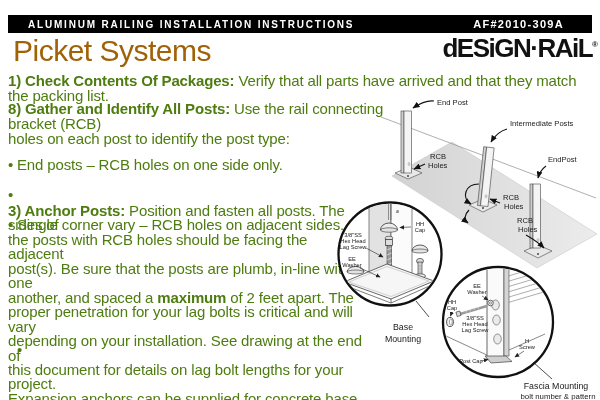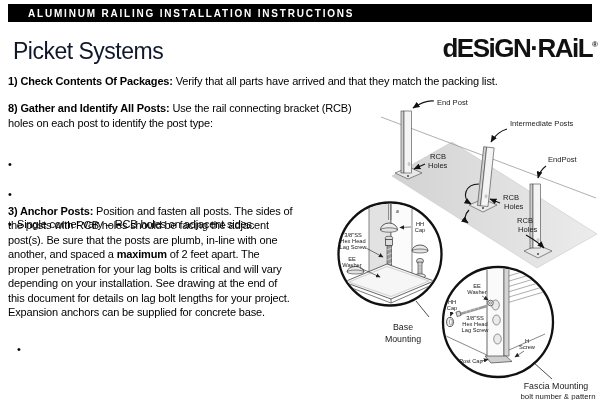--- a/index.html
+++ b/index.html
@@ -2,37 +2,37 @@
 <html><head>
 <meta charset="utf-8">
 <style>
   html,body{margin:0;padding:0;}
   body{width:600px;height:400px;overflow:hidden;background:#ffffff;
        font-family:"Liberation Sans","DejaVu Sans",sans-serif;}
   .page{position:relative;width:600px;height:400px;background:#fff;}
   .abs{position:absolute;}
 
   
-  #header-bar{left:8px;top:4px;width:584px;height:18px;background:#000;
+  #header-bar{left:8px;top:15px;width:584px;height:18px;background:#000;
               display:flex;align-items:center;justify-content:space-between;}
   #header-title{color:#fff;font-size:10px;font-weight:bold;letter-spacing:1.8px;
                 padding-left:20px;white-space:nowrap;}
   #header-code{color:#fff;font-size:11px;font-weight:bold;letter-spacing:1.3px;
                padding-right:28px;white-space:nowrap;}
 
   
-  #page-title{left:13px;top:36px;font-size:23px;letter-spacing:-0.5px;color:#0f172a;
+  #page-title{left:13px;top:36px;font-size:30px;letter-spacing:-0.5px;color:#a16207;
               line-height:30px;}
   #brand{right:2px;top:32px;text-align:left;color:#111;}
   #brand .logo-main{font-size:26px;font-weight:bold;letter-spacing:-1.5px;line-height:26px;}
   #brand .logo-reg{font-size:8px;vertical-align:10px;letter-spacing:0;}
   #brand .tagline{font-size:8px;letter-spacing:0.4px;margin-top:0px;padding-right:2px;}
 
   
-  .body-text{font-size:11px;line-height:14.6px;letter-spacing:-0.15px;color:#000000;
+  .body-text{font-size:15px;line-height:14.6px;letter-spacing:-0.15px;color:#4d7c0f;
              white-space:pre-line;}
   #p1{left:8px;top:74px;width:586px;}
   #p2{left:8px;top:101px;width:420px;line-height:15px;}
   #ul1{left:8px;top:142px;width:420px;}
   #ul1 .bullet-item{display:flex;line-height:15.5px;}
   #ul1 .dot{width:9px;flex:none;}
   #p3{left:8px;top:204px;width:356px;line-height:14.45px;}
   #ul2{left:17px;top:327px;width:430px;}
   #ul2 .bullet-item{display:flex;line-height:15.2px;}
   #ul2 .dot{width:11px;flex:none;}
@@ -47,35 +47,36 @@
   .cap2{font-size:7.8px;}
   .note-a{font-size:5px;font-style:italic;}
 </style>
 </head>
 <body>
 
 <div class="page">
 
   <div class="abs" id="header-bar">
     <span id="header-title">ALUMINUM RAILING INSTALLATION INSTRUCTIONS</span>
+    <span id="header-code">AF#2010-309A</span>
   </div>
 
   <div class="abs" id="page-title">Picket Systems</div>
 
   <div class="abs" id="brand">
     <div class="logo-main"><span>dESiGN·RAiL</span><span class="logo-reg">®</span></div>
   </div>
 
   <div class="abs body-text" id="p1"><b>1) Check Contents Of Packages:</b><span> Verify that all parts have arrived and that they match the packing list.</span></div>
 
   <div class="abs body-text" id="p2"><b>8) Gather and Identify All Posts:</b><span> Use the rail connecting bracket (RCB)
 holes on each post to identify the post type:</span></div>
 
   <div class="abs body-text" id="ul1">
-    <div class="bullet-item"><span class="dot">•</span></div>
+    <div class="bullet-item"><span class="dot">•</span><span>End posts – RCB holes on one side only.</span></div>
     <div class="bullet-item"><span class="dot">•</span></div>
     <div class="bullet-item"><span class="dot">•</span><span>Single corner vary – RCB holes on adjacent sides.</span></div>
   </div>
 
   <div class="abs body-text" id="p3"><b>3) Anchor Posts:</b><span> Position and fasten all posts. The sides of
 the posts with RCB holes should be facing the adjacent
 post(s). Be sure that the posts are plumb, in-line with one
 another, and spaced a </span><b>maximum</b><span> of 2 feet apart. The
 proper penetration for your lag bolts is critical and will vary
 depending on your installation. See drawing at the end of

